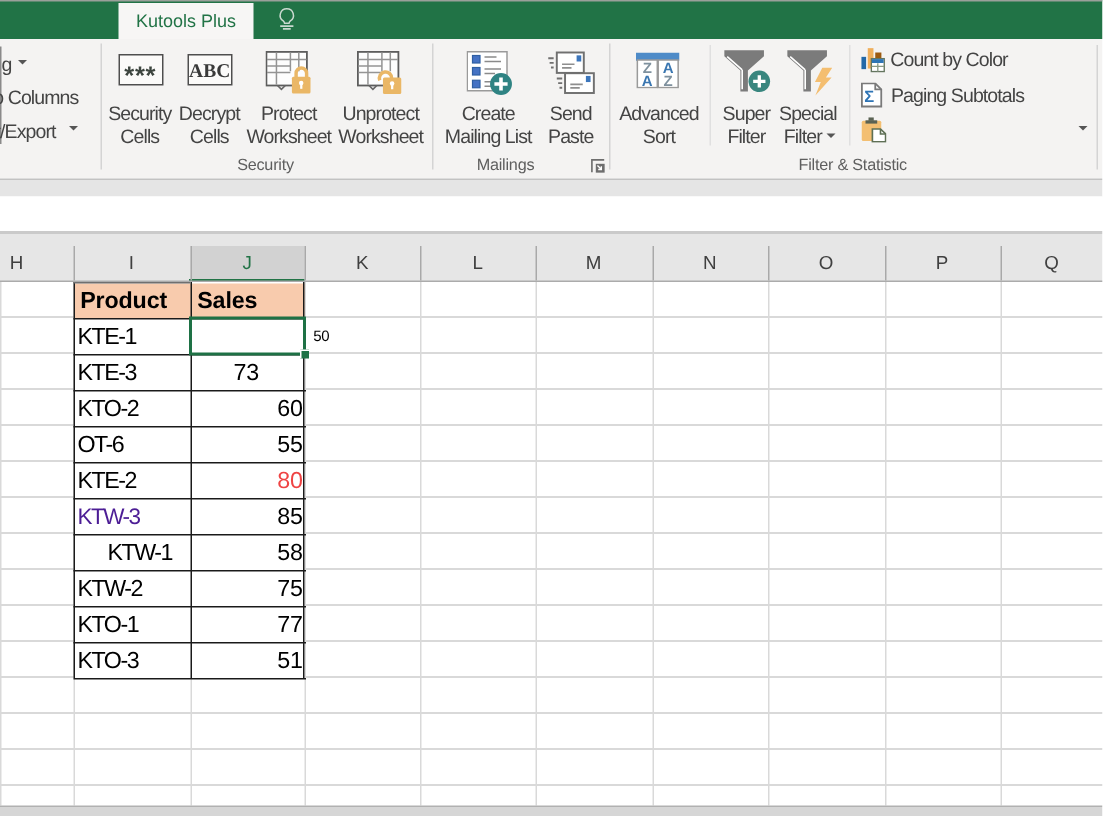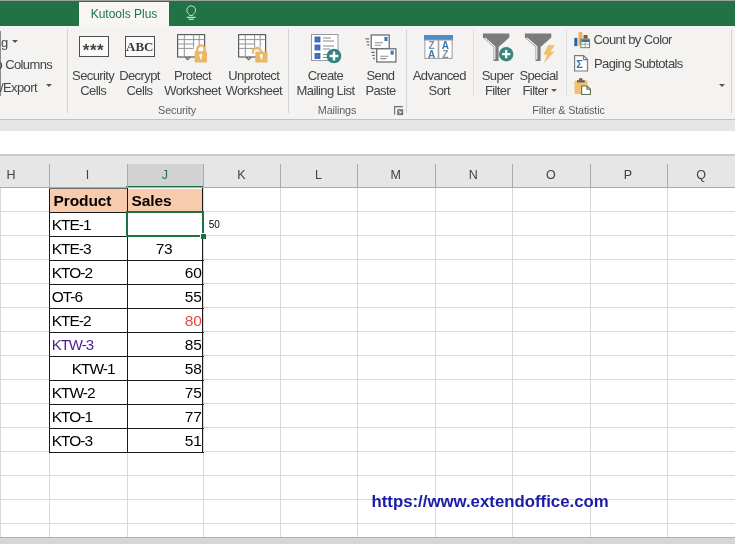--- a/index.html
+++ b/index.html
@@ -266,18 +266,17 @@
     <div style="position:absolute;left:78px;top:193px;width:75.2px;height:24px;font-size:15.5px;letter-spacing:-0.2px;color:#000;line-height:23.3px;text-align:right;">75</div>
     <div style="position:absolute;left:3.2px;top:217px;width:72px;height:24px;font-size:15.5px;letter-spacing:-1px;font-weight:normal;color:#000;line-height:23.3px;">KTO-1</div>
     <div style="position:absolute;left:78px;top:217px;width:75.2px;height:24px;font-size:15.5px;letter-spacing:-0.2px;color:#000;line-height:23.3px;text-align:right;">77</div>
     <div style="position:absolute;left:3.2px;top:241px;width:72px;height:24px;font-size:15.5px;letter-spacing:-1px;font-weight:normal;color:#000;line-height:23.3px;">KTO-3</div>
     <div style="position:absolute;left:78px;top:241px;width:75.2px;height:24px;font-size:15.5px;letter-spacing:-0.2px;color:#000;line-height:23.3px;text-align:right;">51</div>
   </div>
 
   <div class="abs" style="left:125.5px;top:210.9px;width:74.8px;height:22.6px;border:2px solid #1e7145;"></div>
   <div class="abs" style="left:200.4px;top:233.2px;width:5px;height:5px;background:#1e7145;border-left:1.2px solid #fff;border-top:1.2px solid #fff;"></div>
 
-  <div class="abs" style="left:371.5px;top:491.5px;font-size:16.8px;font-weight:bold;color:#1b1ba8;white-space:nowrap;">https://www.extendoffice.com</div>
 
   <div class="abs" style="left:0;top:536.5px;width:735px;height:1px;background:#b1b1b1;"></div>
   <div class="abs" style="left:0;top:537.5px;width:735px;height:6.5px;background:#d6d6d6;"></div>
 
 </div>
 
 </body></html>

